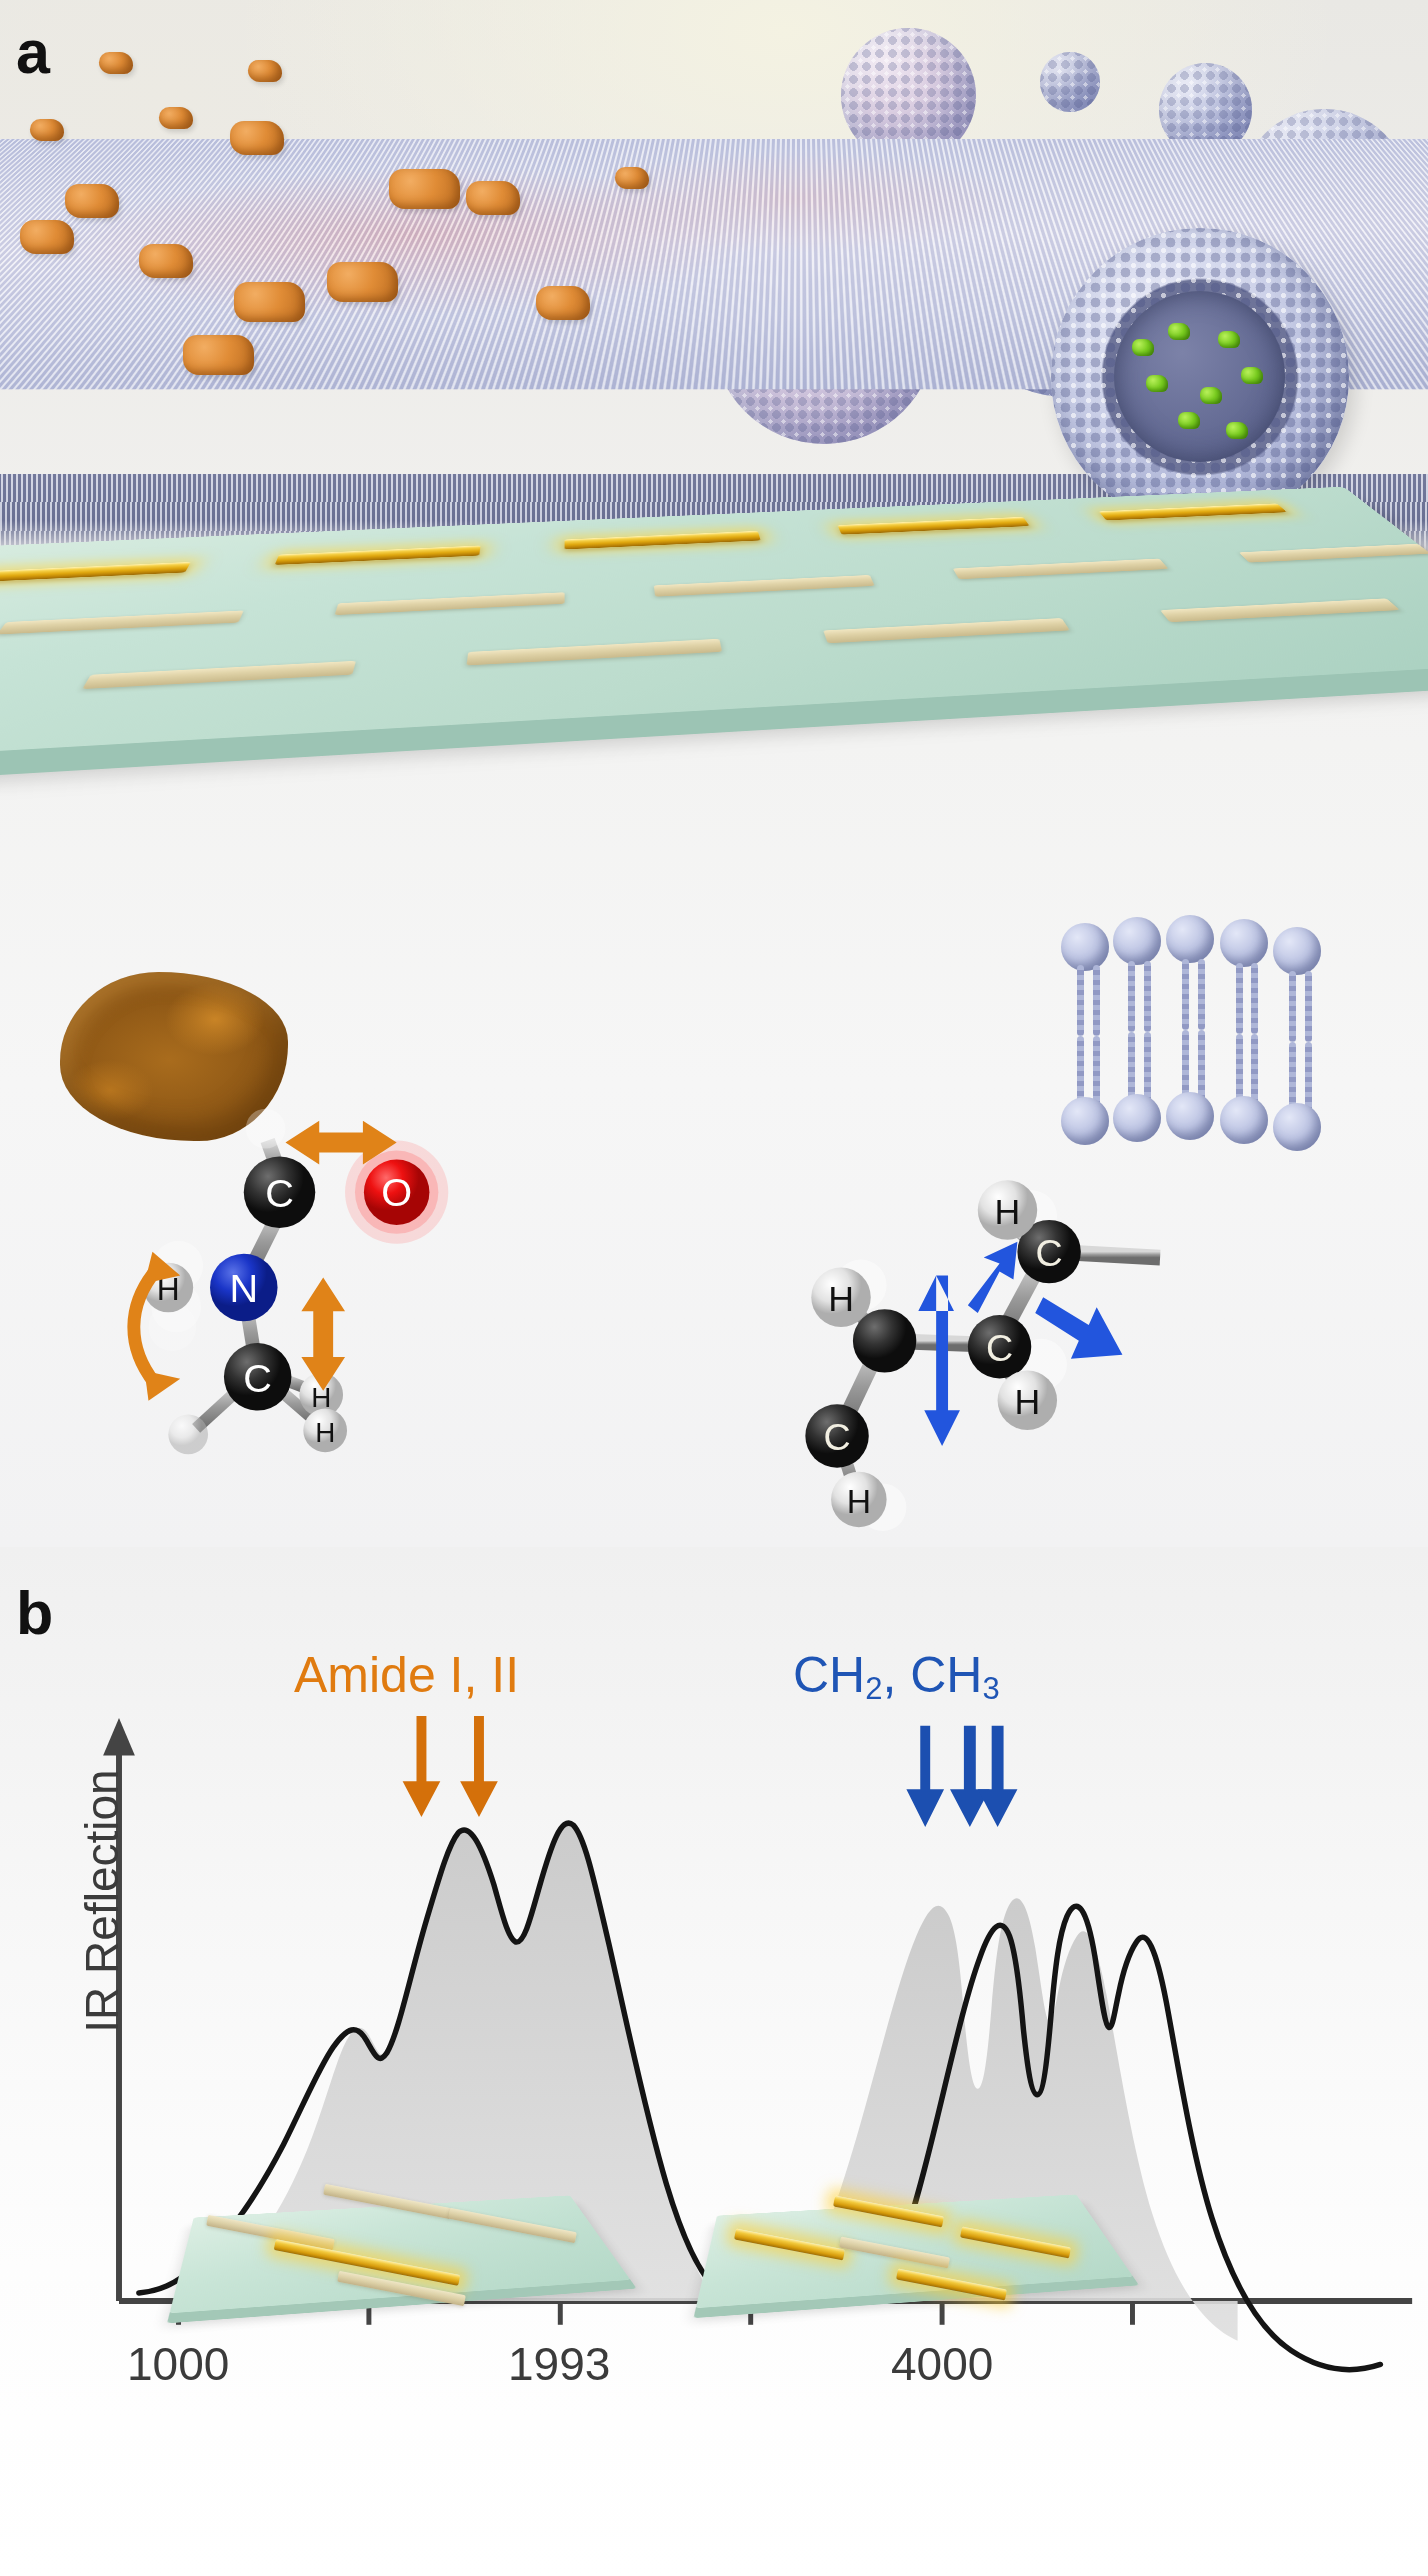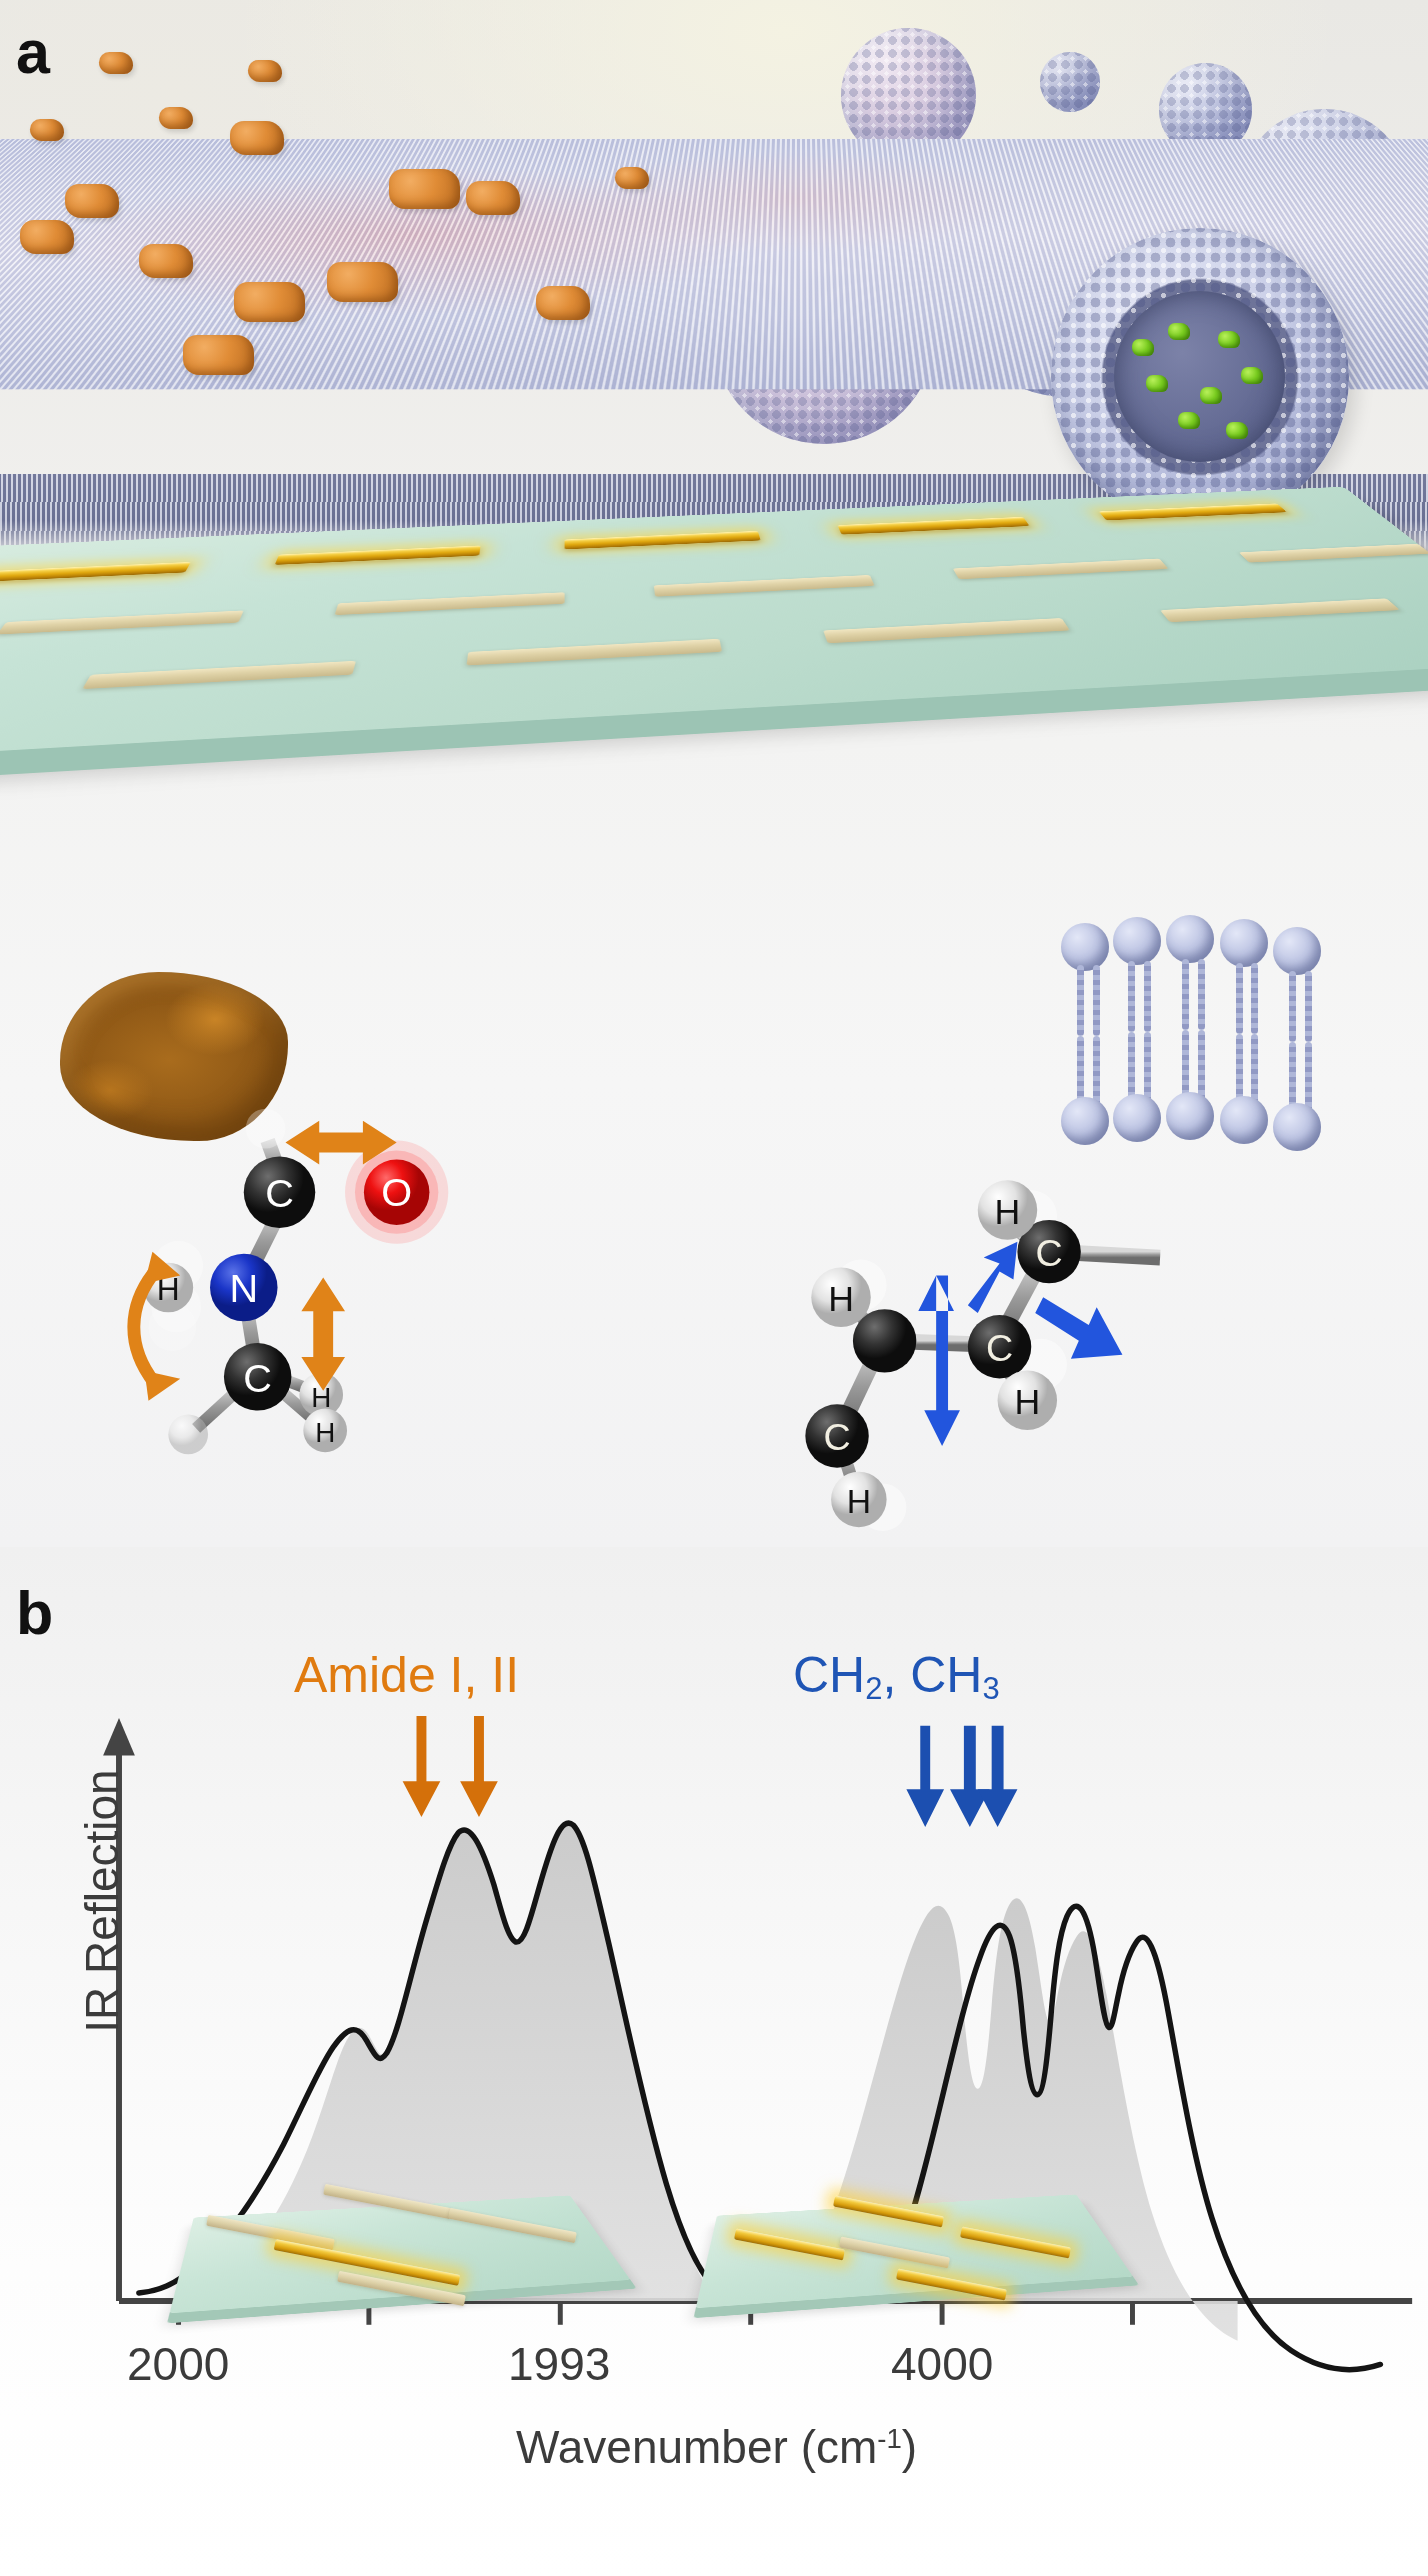--- a/index.html
+++ b/index.html
@@ -563,23 +563,22 @@
 
     <div class="chip-b" id="chip-b-right">
       <div class="slab2"></div>
       <div class="rod-b" style="left:22px;top:77px;width:111px;transform:rotate(11deg);"></div>
       <div class="rod-b" style="left:121px;top:44px;width:111px;transform:rotate(11deg);"></div>
       <div class="rod-b dim" style="left:127px;top:85px;width:111px;transform:rotate(11deg);"></div>
       <div class="rod-b" style="left:184px;top:117px;width:111px;transform:rotate(11deg);"></div>
       <div class="rod-b" style="left:248px;top:75px;width:111px;transform:rotate(11deg);"></div>
     </div>
 
-    <div class="tickval" style="left:127px;top:790px;">2000</div>
+    <div class="tickval" style="left:127px;top:790px;">1000</div>
     <div class="tickval" style="left:508px;top:790px;">1993</div>
     <div class="tickval" style="left:891px;top:790px;">4000</div>
 
-    <div class="axislabel" id="xlabel"><span>Wavenumber (cm</span><sup>-1</sup><span>)</span></div>
 
     <div class="axislabel" id="ylabel">IR  Reflection</div>
   </div>
 
 </div>
 
 
 </body></html>

